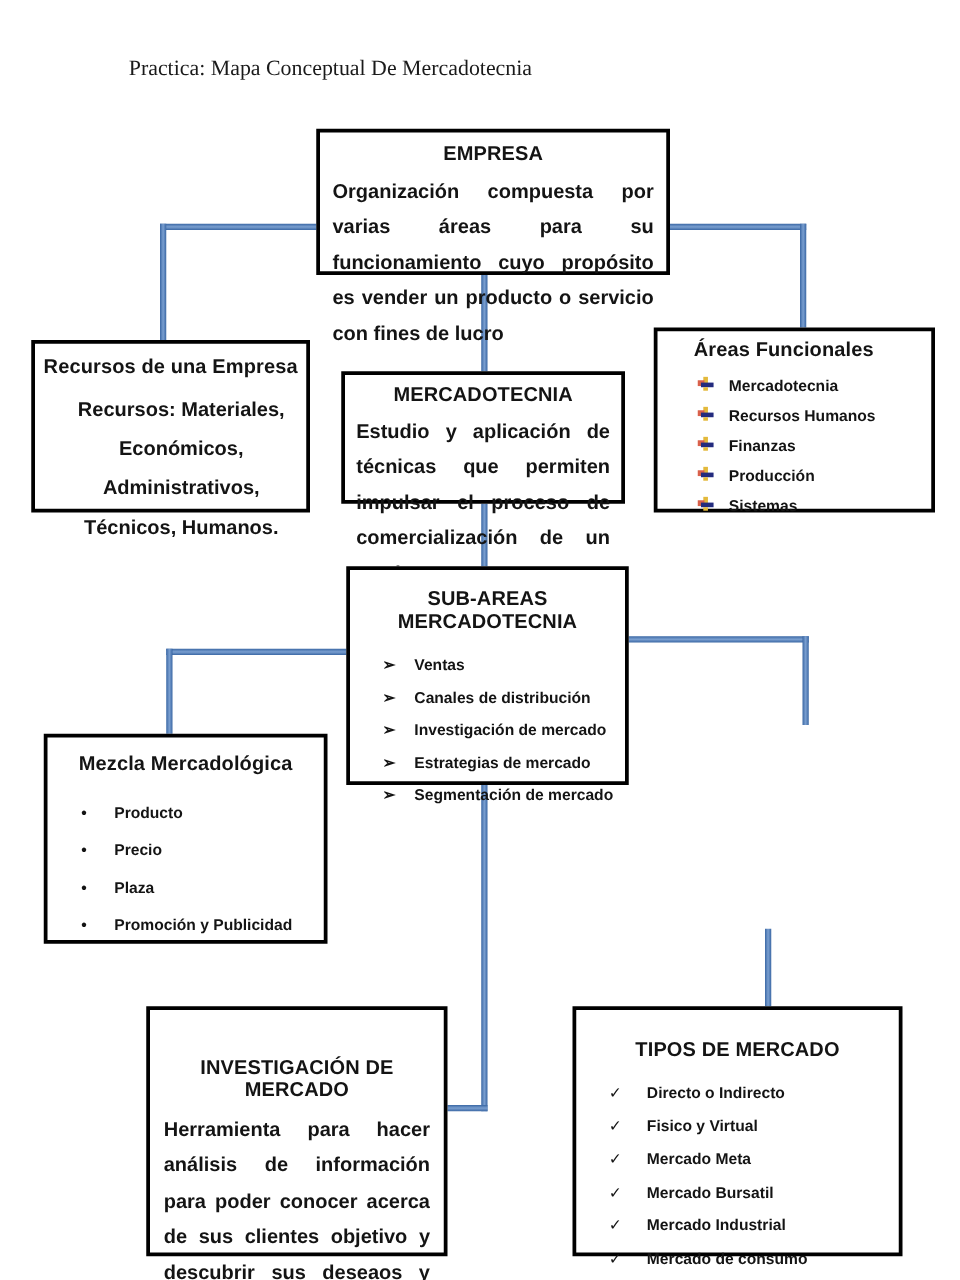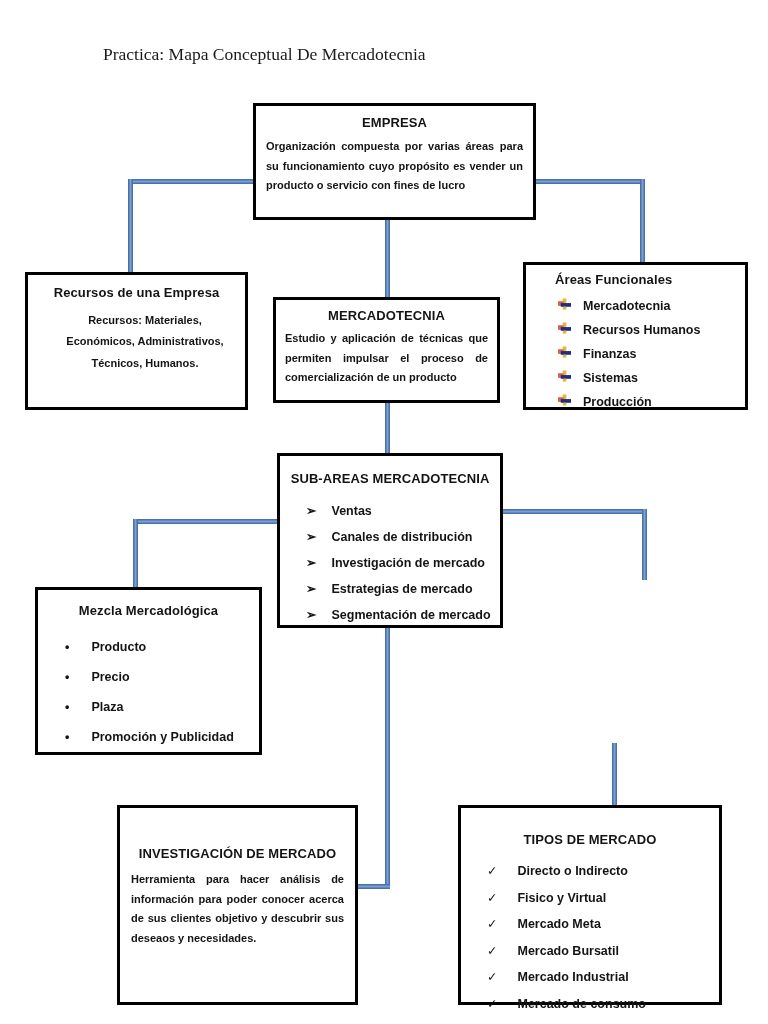--- a/index.html
+++ b/index.html
@@ -15,22 +15,22 @@
     overflow:hidden;font-family:"Liberation Sans",sans-serif;color:var(--text);
   }
   #page-title{
     position:absolute;left:103px;top:44px;
     font-family:"Liberation Serif",serif;font-size:17.5px;color:#1a1a1a;
   }
   .box{
     position:absolute;border:3px solid var(--border);background:#fff;
     font-weight:bold;color:#141414;
   }
-  .box-title{text-align:center;font-size:13px;letter-spacing:.1px;}
-  .box-body{font-size:11px;line-height:1.78;text-align:justify;}
+  .box-title{text-align:center;font-size:16px;letter-spacing:.1px;}
+  .box-body{font-size:16px;line-height:1.78;text-align:justify;}
   .conn{position:absolute;background:linear-gradient(90deg,#3a67a4,#7a9fd0 50%,#3a67a4);}
   .conn.h{background:linear-gradient(180deg,#3a67a4,#7a9fd0 50%,#3a67a4);}
   
   #box-empresa{left:253px;top:103px;width:283px;height:117px;}
   #box-empresa .box-title{padding-top:9px;}
   #box-empresa .box-body{padding:7px 10px 0 10px;}
   
   #box-recursos{left:25px;top:272px;width:223px;height:138px;}
   #box-recursos .box-title{padding-top:10px;}
   #box-recursos .box-body{padding:10px 12px 0 29px;text-align:center;line-height:1.95;}
@@ -137,30 +137,30 @@
             </svg></span>
         <span>Finanzas</span>
       </li>
         <li>
         <span class="pic-bullet"><svg width="13" height="12" viewBox="0 0 14 12">
               <rect x="5" y="0" width="4" height="6" fill="#e3b93c"></rect>
               <rect x="0" y="3" width="6" height="5" fill="#d9604a"></rect>
               <rect x="3" y="5" width="11" height="4" fill="#232b7e"></rect>
               <rect x="5" y="9" width="4" height="3" fill="#e3b93c"></rect>
             </svg></span>
+        <span>Producción</span>
+      </li>
+        <li>
+        <span class="pic-bullet"><svg width="13" height="12" viewBox="0 0 14 12">
+              <rect x="5" y="0" width="4" height="6" fill="#e3b93c"></rect>
+              <rect x="0" y="3" width="6" height="5" fill="#d9604a"></rect>
+              <rect x="3" y="5" width="11" height="4" fill="#232b7e"></rect>
+              <rect x="5" y="9" width="4" height="3" fill="#e3b93c"></rect>
+            </svg></span>
         <span>Sistemas</span>
-      </li>
-        <li>
-        <span class="pic-bullet"><svg width="13" height="12" viewBox="0 0 14 12">
-              <rect x="5" y="0" width="4" height="6" fill="#e3b93c"></rect>
-              <rect x="0" y="3" width="6" height="5" fill="#d9604a"></rect>
-              <rect x="3" y="5" width="11" height="4" fill="#232b7e"></rect>
-              <rect x="5" y="9" width="4" height="3" fill="#e3b93c"></rect>
-            </svg></span>
-        <span>Producción</span>
       </li>
       </ul>
   </div>
 
   <div class="box" id="box-subareas">
     <div class="box-title">SUB-AREAS MERCADOTECNIA</div>
     <ul class="icon-list">
         <li>
         <span class="glyph-bullet">➢</span>
         <span>Ventas</span>

